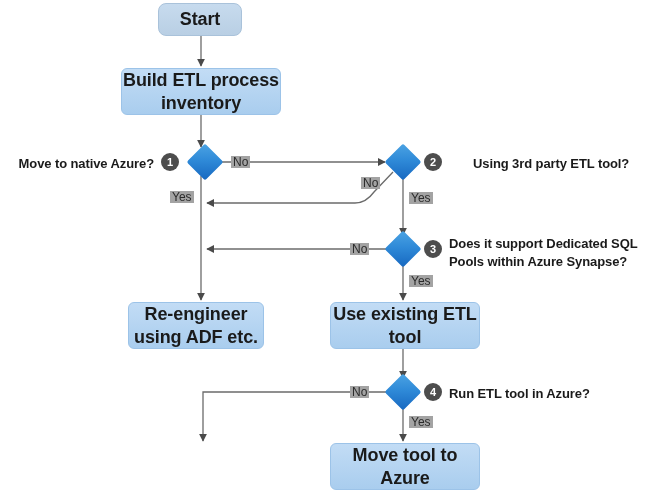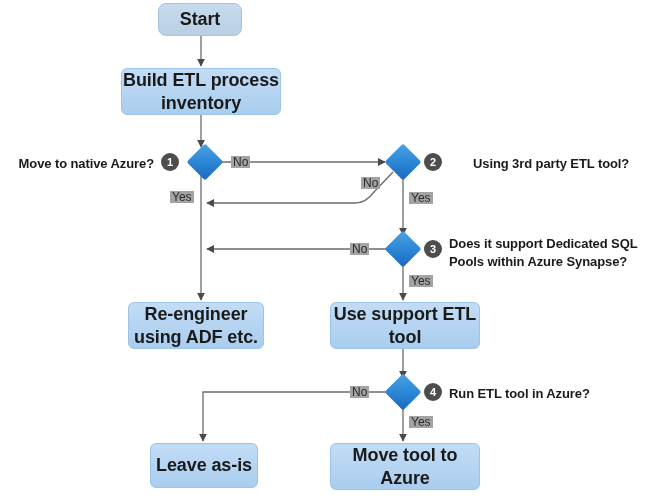--- a/index.html
+++ b/index.html
@@ -137,23 +137,22 @@
       <path d="M 403 406 L 403 441" marker-end="url(#arrow)"></path>
     </g>
   </svg>
 
   <div class="node start" style="left:158px; top:3px; width:84px; height:33px;">Start</div>
 
   <div class="node process" style="left:121px; top:68px; width:160px; height:47px;">Build ETL process inventory</div>
 
   <div class="node process" style="left:128px; top:302px; width:136px; height:47px;">Re-engineer using ADF etc.</div>
 
-  <div class="node process" style="left:330px; top:302px; width:150px; height:47px;">Use support ETL tool</div>
+  <div class="node process" style="left:330px; top:302px; width:150px; height:47px;">Use existing ETL tool</div>
 
-  <div class="node process" style="left:150px; top:443px; width:108px; height:45px;">Leave as-is</div>
 
   <div class="node process" style="left:330px; top:443px; width:150px; height:47px;">Move tool to Azure</div>
 
   <div class="diamond" style="left:192px; top:149px;"></div>
   <div class="diamond" style="left:390px; top:149px;"></div>
   <div class="diamond" style="left:390px; top:236px;"></div>
   <div class="diamond" style="left:390px; top:379px;"></div>
 
   <div class="badge" style="left:161px; top:153px;">1</div>
   <div class="badge" style="left:424px; top:153px;">2</div>

